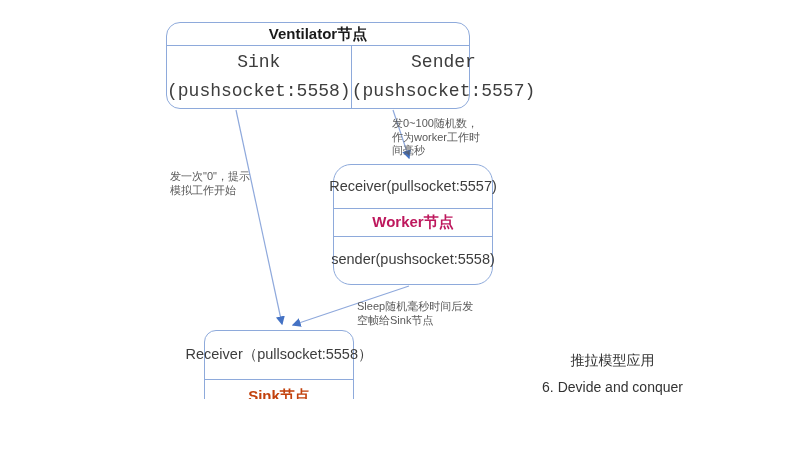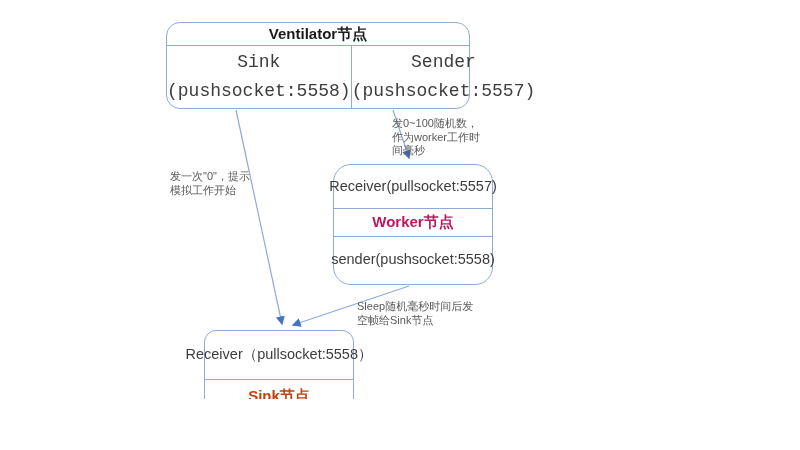--- a/index.html
+++ b/index.html
@@ -117,20 +117,24 @@
   </div>
 
   <div class="edge-label lbl-right">发0~100随机数，
 作为worker工作时
 间毫秒</div>
   <div class="edge-label lbl-left">发一次"0"，提示
 模拟工作开始</div>
   <div class="edge-label lbl-bottom">Sleep随机毫秒时间后发
 空帧给Sink节点</div>
 
+  <div class="caption">
+    <div class="cap-title">推拉模型应用</div>
+    <div class="cap-sub">6. Devide and conquer</div>
+  </div>
 
   <div class="logo">
     <span>
       <svg width="36" height="34" viewBox="0 0 36 34">
         <g fill="#ffffff" stroke="#c4c4c4" stroke-width="1.4" stroke-linejoin="round">
           <path d="M5,8 L7,3 L10.5,5.5"></path>
           <path d="M13,4.5 L16.5,3 L17,7"></path>
           <circle cx="11" cy="11" r="7.5"></circle>
           <path d="M25,12 L28.5,9.5 L30,13.5"></path>
           <circle cx="21" cy="21" r="10"></circle>

